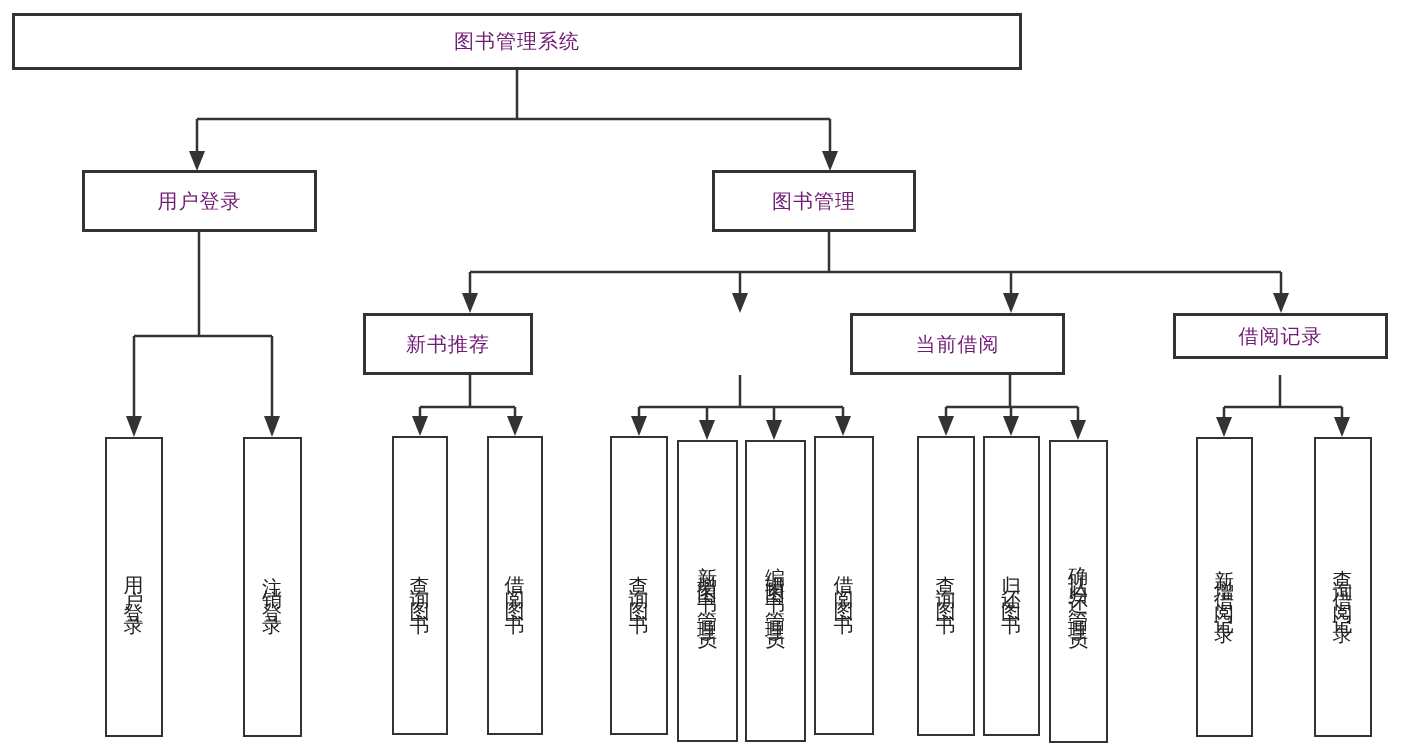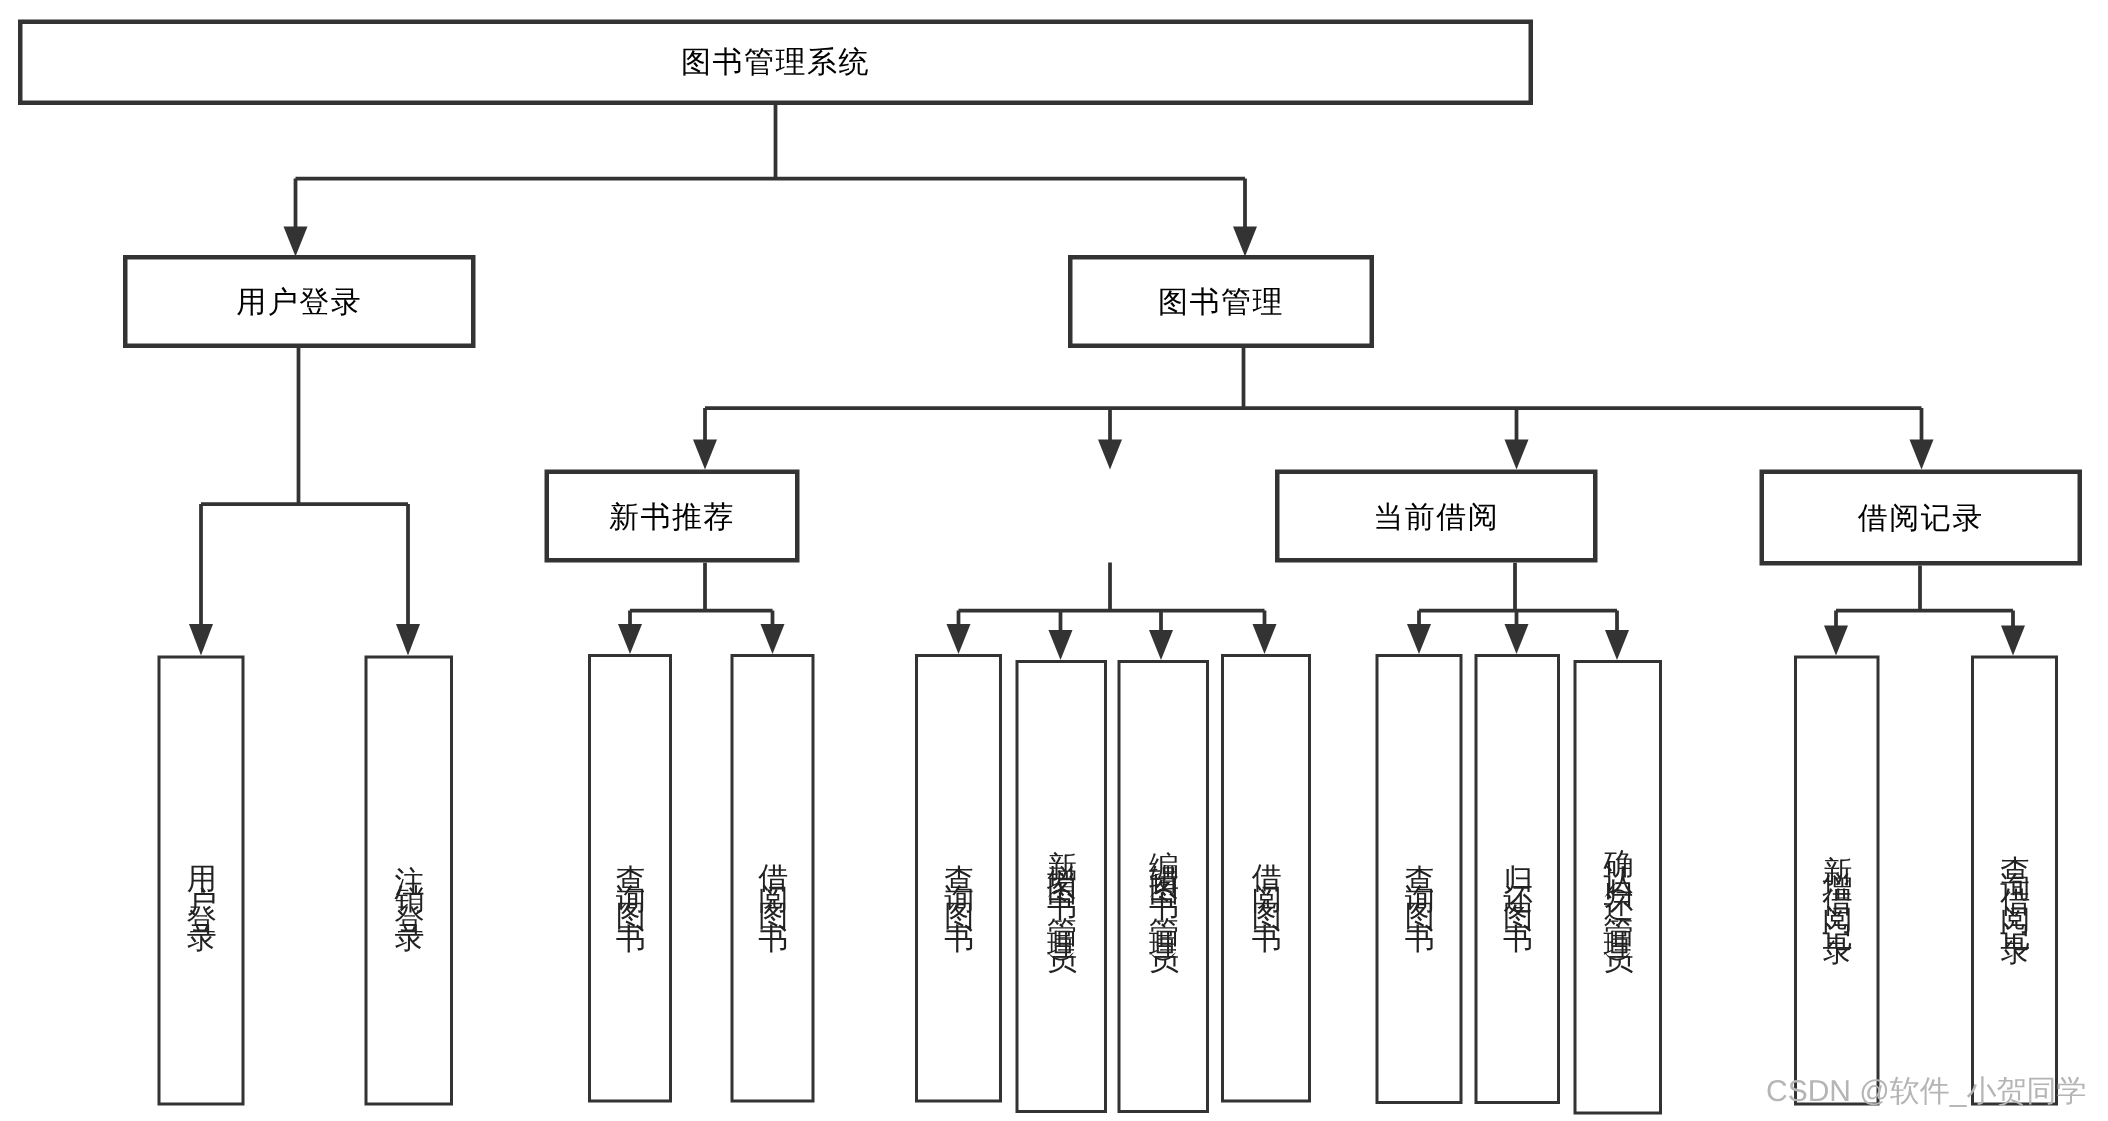--- a/index.html
+++ b/index.html
@@ -28,21 +28,21 @@
     box-sizing: border-box;
     border: 3px solid #333333;
     background: #ffffff;
     display: flex;
     align-items: center;
     justify-content: center;
     z-index: 2;
   }
   .box .lbl {
     font-size: 20px;
-    color: #000000;
+    color: #701a75;
     letter-spacing: 1px;
     white-space: nowrap;
   }
   .vbox {
     position: absolute;
     box-sizing: border-box;
     border: 2.5px solid #333333;
     background: #ffffff;
     display: flex;
     align-items: center;
@@ -123,21 +123,21 @@
   <div class="box" style="left:712px; top:170px; width:204px; height:62px;">
     <span class="lbl">图书管理</span>
   </div>
 
   <div class="box" style="left:363px; top:313px; width:170px; height:62px;">
     <span class="lbl">新书推荐</span>
   </div>
   <div class="box" style="left:850px; top:313px; width:215px; height:62px;">
     <span class="lbl">当前借阅</span>
   </div>
-  <div class="box" style="left:1173px; top:313px; width:215px; height:64px;">
+  <div class="box" style="left:1173px; top:313px; width:215px; height:46px;">
     <span class="lbl">借阅记录</span>
   </div>
 
   <div class="vbox" style="left:105px; top:437px; width:58px; height:300px;">
     <span class="vlbl">用户登录</span>
   </div>
   <div class="vbox" style="left:243px; top:437px; width:59px; height:300px;">
     <span class="vlbl">注销登录</span>
   </div>
 
@@ -171,15 +171,14 @@
     <span class="vlbl" style="letter-spacing:9px;">确认归还（管理员）</span>
   </div>
 
   <div class="vbox" style="left:1196px; top:437px; width:57px; height:300px;">
     <span class="vlbl" style="letter-spacing:11px;">新增借阅记录</span>
   </div>
   <div class="vbox" style="left:1314px; top:437px; width:58px; height:300px;">
     <span class="vlbl" style="letter-spacing:11px;">查询借阅记录</span>
   </div>
 
-  <div id="watermark">CSDN @软件_小贺同学</div>
 
 </div>
 
 </body></html>

